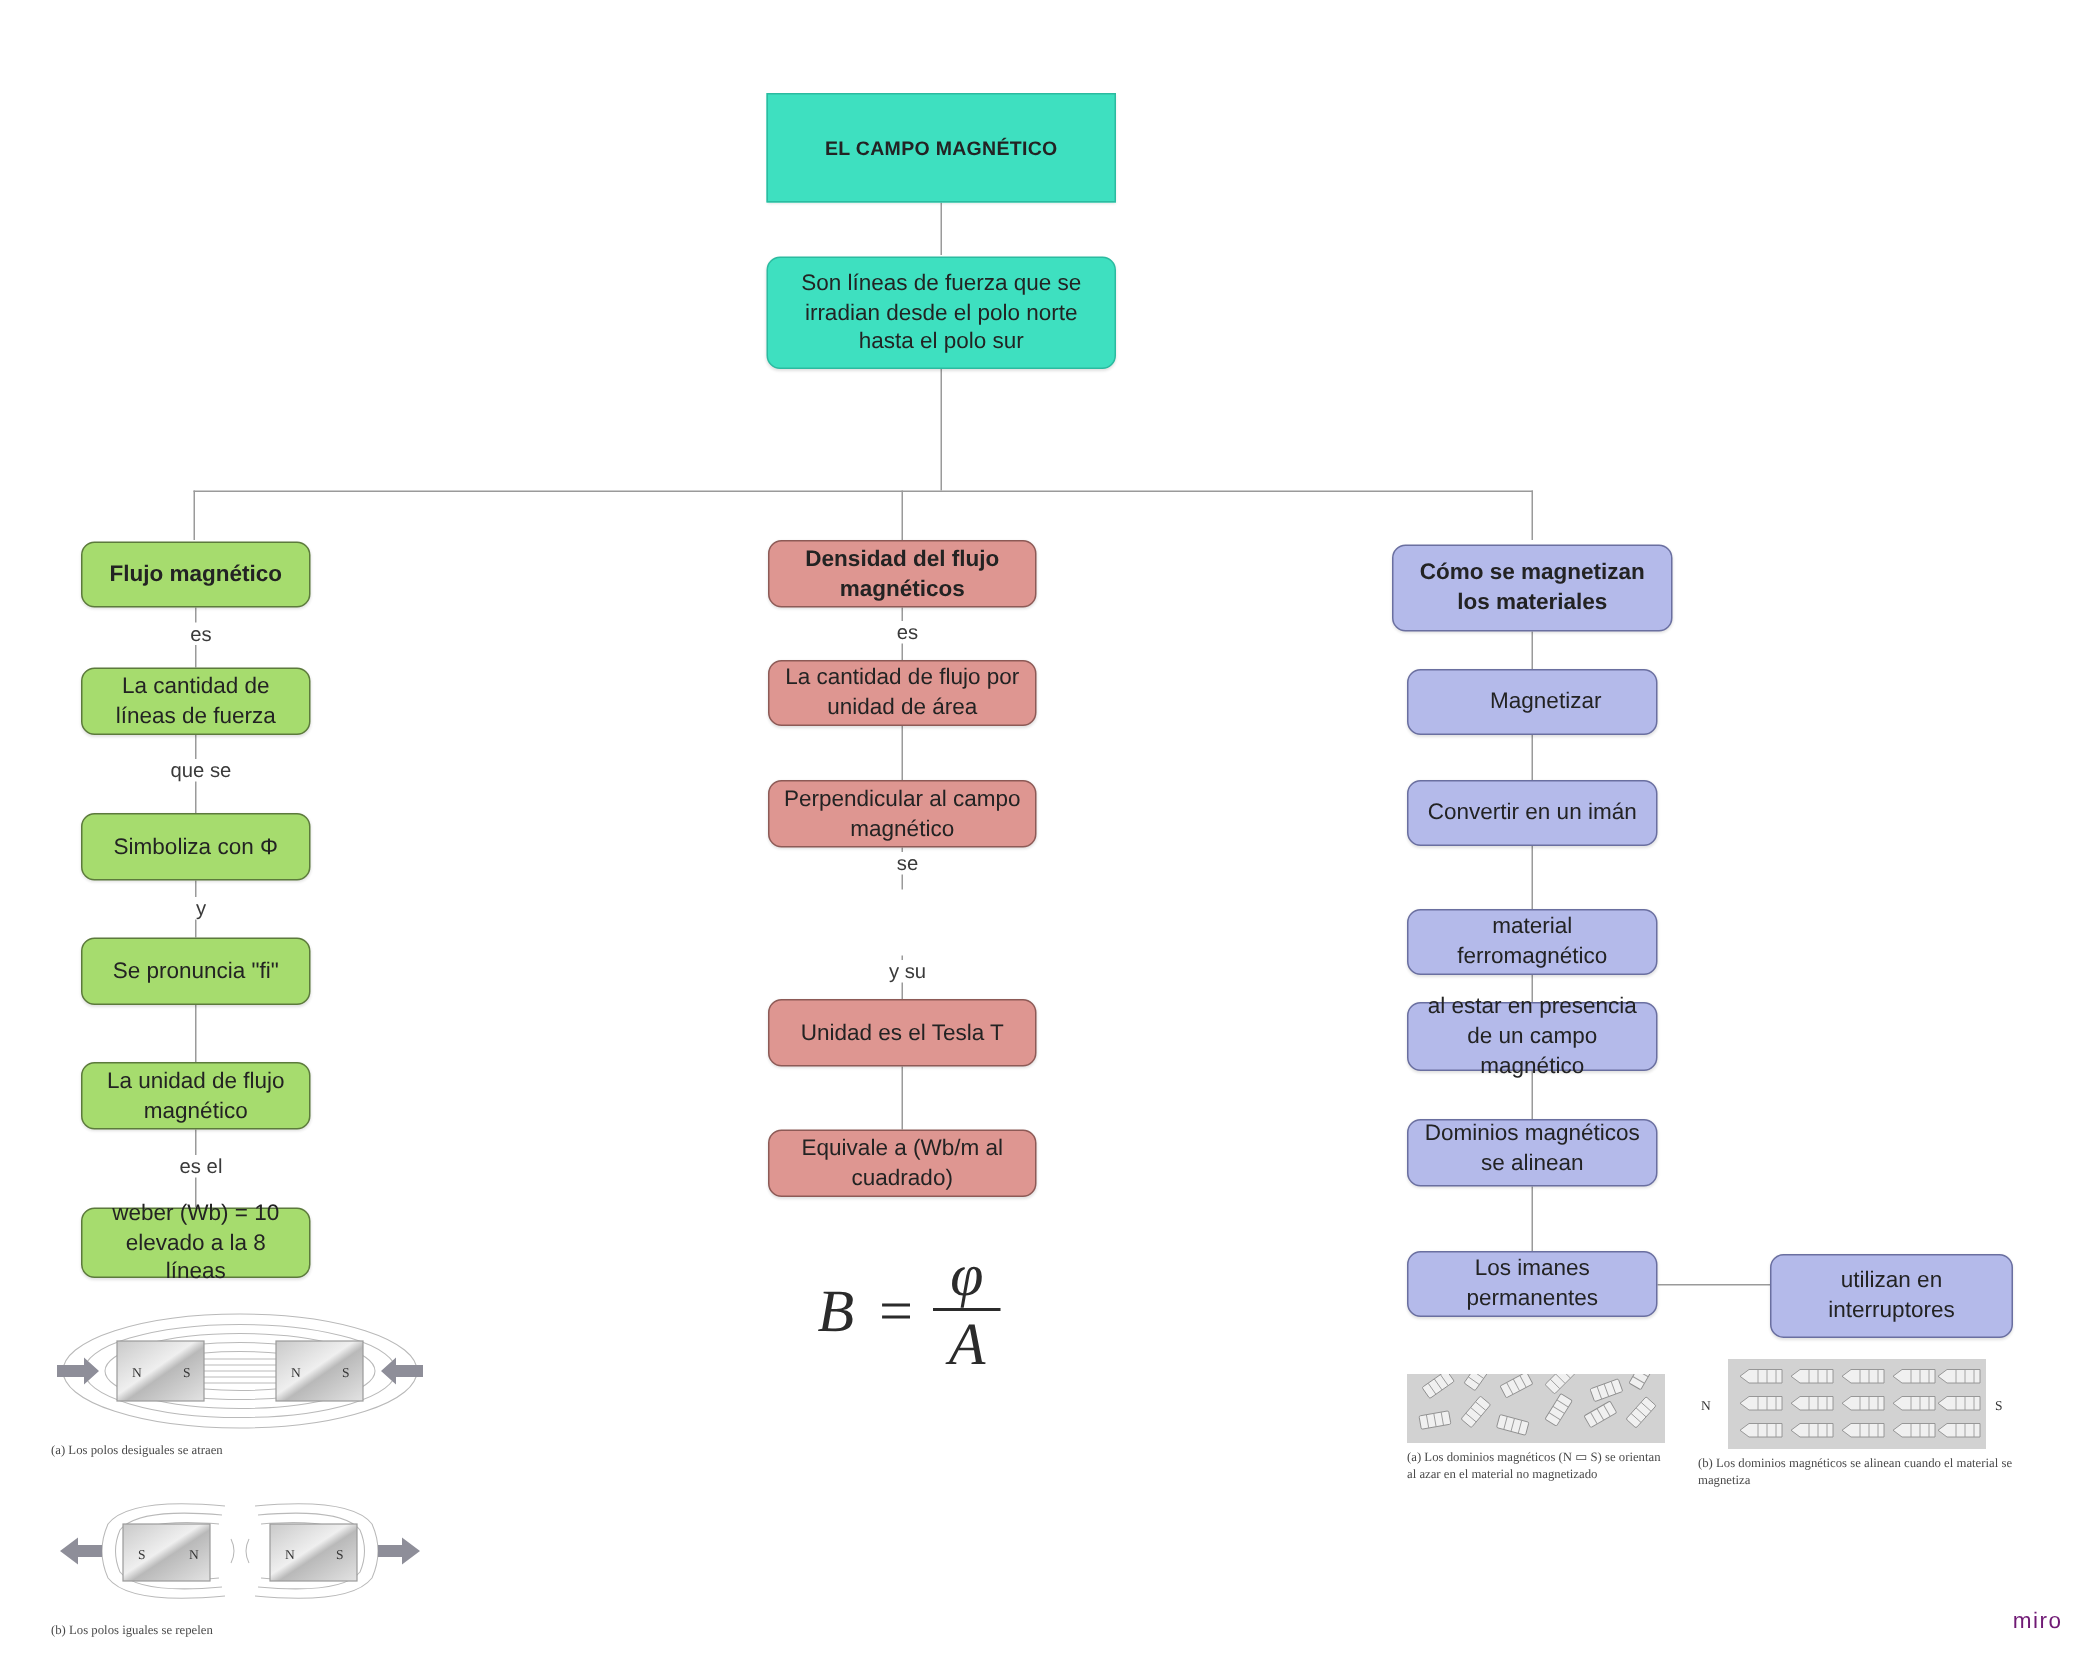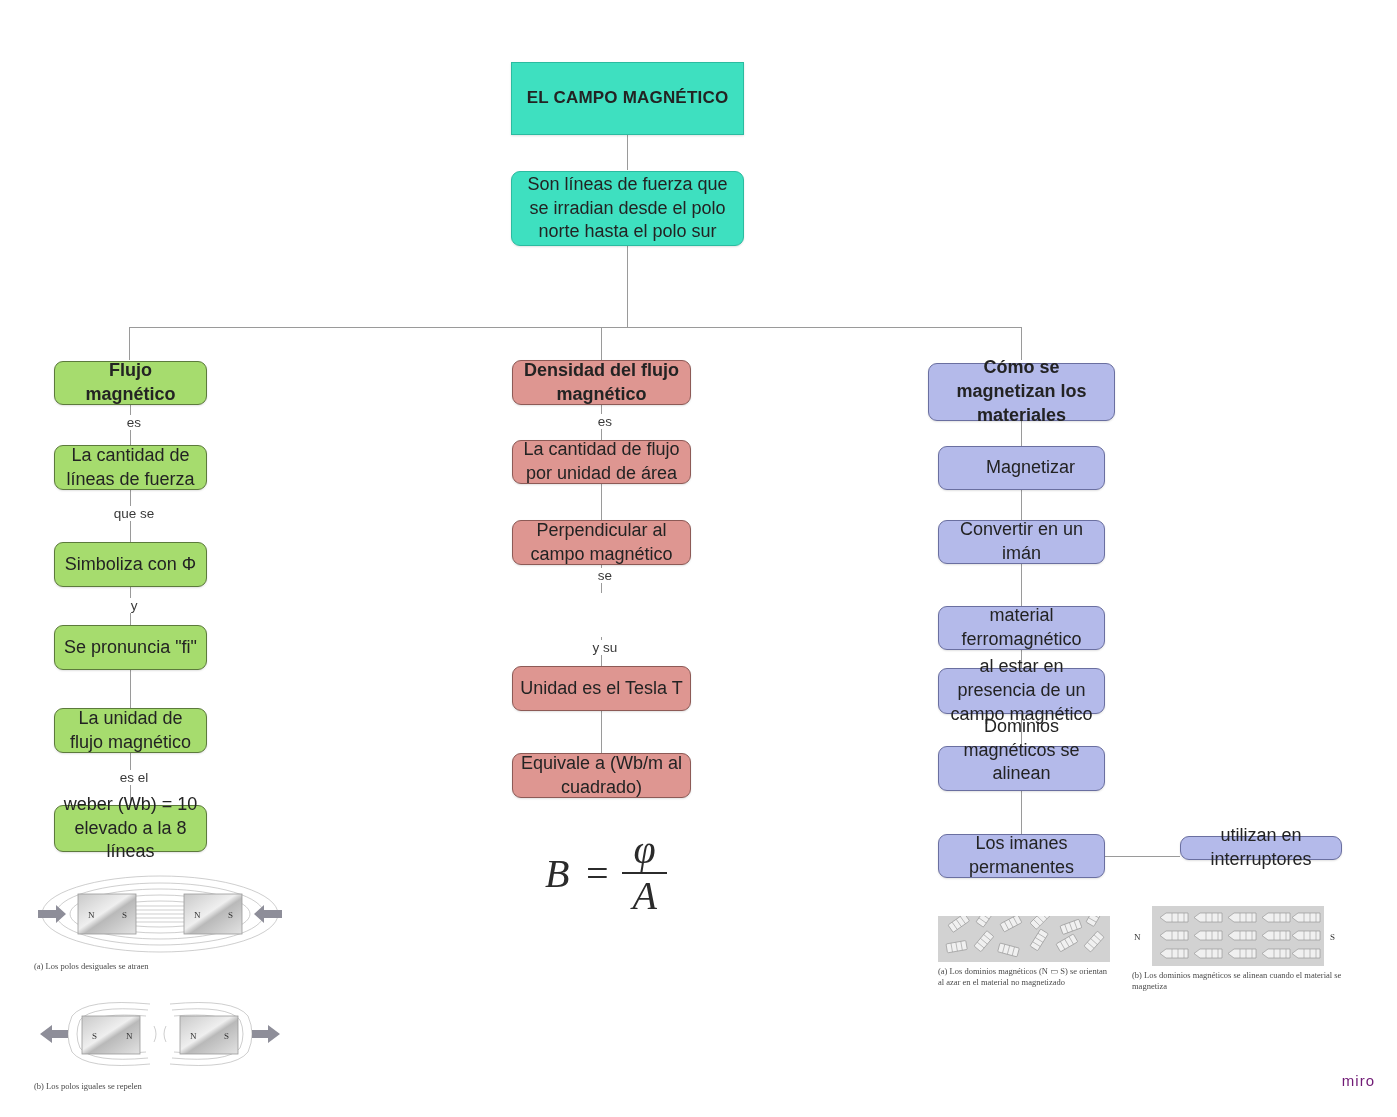--- a/index.html
+++ b/index.html
@@ -32,32 +32,32 @@
   
   .node {
     position: absolute;
     box-sizing: border-box;
     border: 1px solid #555555;
     border-radius: 9px;
     display: flex;
     align-items: center;
     justify-content: center;
     text-align: center;
-    font-size: 18px;
+    font-size: 15px;
     line-height: 1.32;
     padding: 4px 7px;
     color: #232323;
     box-shadow: 0 1px 2px rgba(0,0,0,0.12);
   }
   .node.square { border-radius: 0; }
   .node.header {
     font-weight: bold;
   }
   .node.title {
-    font-size: 17px;
+    font-size: 13px;
     font-weight: bold;
     letter-spacing: .2px;
   }
   .teal   { background: #3EE0C0; border-color: #2bbba0; }
   .green  { background: #A6DC6E; border-color: #5c7a3c; }
   .salmon { background: #DE9691; border-color: #8d5a56; }
   .purple { background: #B4BAEA; border-color: #6a6fa0; }
 
   
   .edge-label {
@@ -183,21 +183,21 @@
   <div class="node green" style="left:54px; top:708px; width:153px; height:45px;">
     <span>La unidad de flujo magnético</span>
   </div>
   <div class="edge-label" style="left:106px; top:770px; width:48px;">es el</div>
 
   <div class="node green" style="left:54px; top:805px; width:153px; height:47px;">
     <span>weber (Wb) = 10 elevado a la 8 líneas</span>
   </div>
 
   <div class="node salmon header" style="left:512px; top:360px; width:179px; height:45px;">
-    <span>Densidad del flujo magnético</span>
+    <span>Densidad del flujo magnéticos</span>
   </div>
   <div class="edge-label" style="left:583px; top:414px; width:36px;">es</div>
 
   <div class="node salmon" style="left:512px; top:440px; width:179px; height:44px;">
     <span>La cantidad de flujo por unidad de área</span>
   </div>
 
   <div class="node salmon" style="left:512px; top:520px; width:179px; height:45px;">
     <span>Perpendicular al campo magnético</span>
   </div>
@@ -244,21 +244,21 @@
   </div>
 
   <div class="node purple" style="left:938px; top:746px; width:167px; height:45px;align-items:flex-end;">
     <span>Dominios magnéticos se alinean</span>
   </div>
 
   <div class="node purple" style="left:938px; top:834px; width:167px; height:44px;">
     <span>Los imanes permanentes</span>
   </div>
 
-  <div class="node purple" style="left:1180px; top:836px; width:162px; height:24px;">
+  <div class="node purple" style="left:1180px; top:836px; width:162px; height:56px;">
     <span>utilizan en interruptores</span>
   </div>
 
   <div class="figure" style="left:34px; top:872px; width:252px;">
     <svg class="fig-svg" width="252" height="85" viewBox="0 0 252 85">
       <defs>
         <linearGradient id="magGrad" x1="0" y1="0" x2="1" y2="1">
           <stop offset="0%" stop-color="#c9c9c9"></stop>
           <stop offset="45%" stop-color="#efefef"></stop>
           <stop offset="55%" stop-color="#b9b9b9"></stop>

